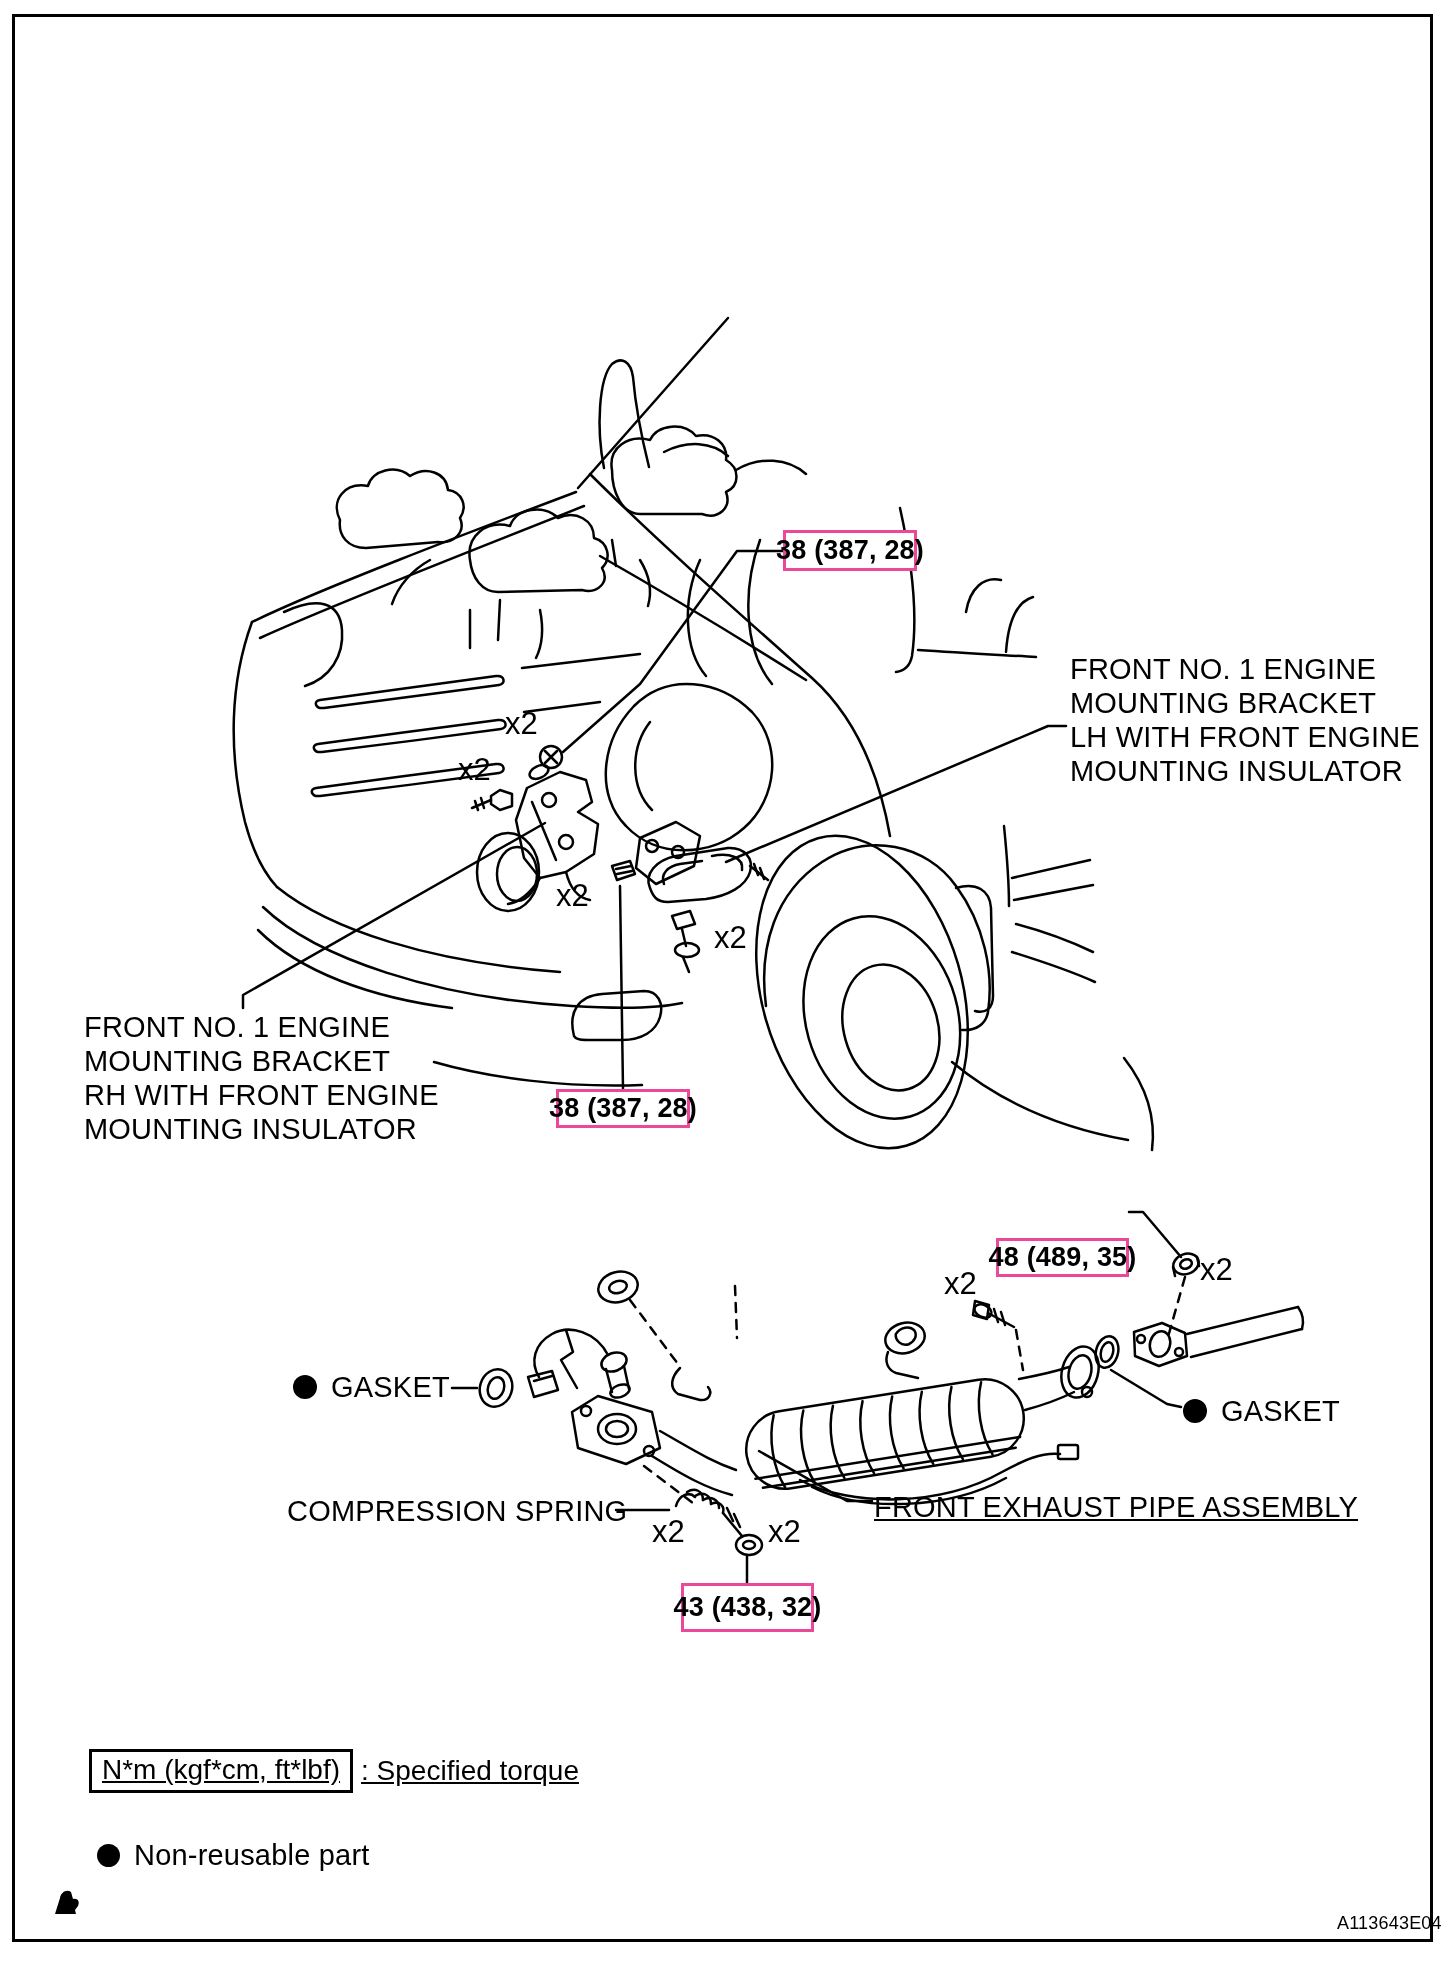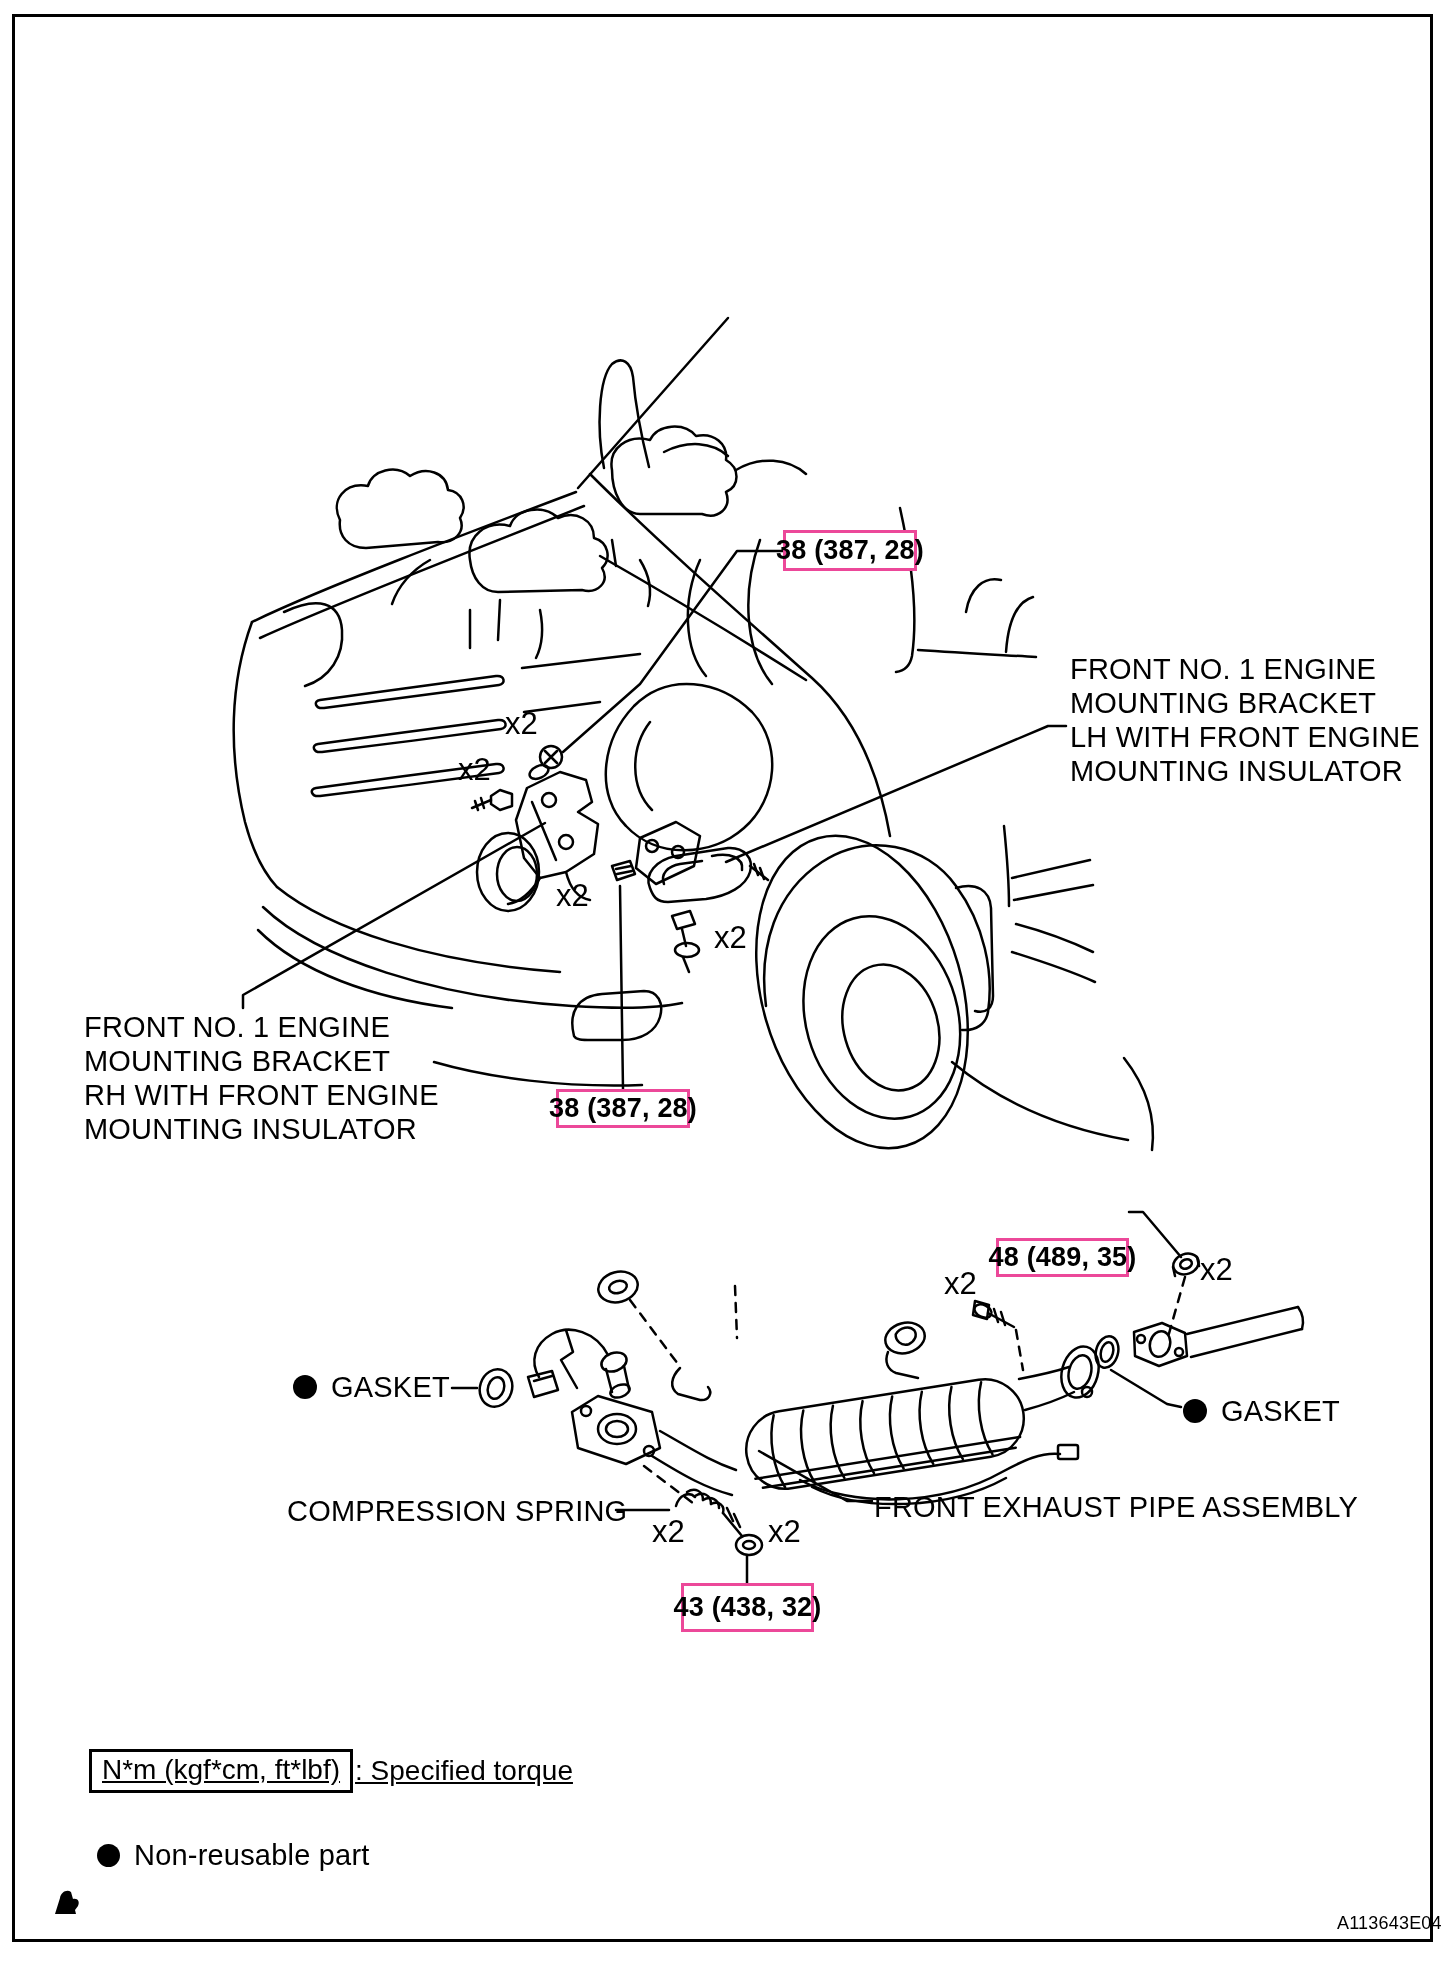--- a/index.html
+++ b/index.html
@@ -24,21 +24,21 @@
     box-sizing:border-box;white-space:nowrap;
   }
   .qty{position:absolute;font-size:31px;white-space:nowrap;}
   .row{position:absolute;display:flex;align-items:center;}
   .dot{display:inline-block;width:24px;height:24px;border-radius:50%;background:#000;flex:0 0 auto;}
   .dot.sm{width:23px;height:23px;}
   .gap{width:14px;flex:0 0 auto;}
   .legendbox{
     border:3px solid #000;padding:2px 10px 4px;font-size:28px;white-space:nowrap;background:#fff;
   }
-  .legendcap{font-size:28px;margin-left:2px;white-space:nowrap;}
+  .legendcap{font-size:28px;margin-left:8px;white-space:nowrap;}
   .code{position:absolute;font-size:18px;letter-spacing:0.2px;}
 </style>
 </head>
 <body>
 
 <div class="frame"></div>
 
 <svg id="art" width="1456" height="1964" viewBox="0 0 1456 1964">
   <g fill="none" stroke="#000" stroke-width="2.5" stroke-linecap="round" stroke-linejoin="round">
 
@@ -306,21 +306,21 @@
 </div>
 
 <div class="row" style="left:1183px;top:1394px;">
   <span class="dot"></span>
   <span class="gap"></span>
   <span class="lbl" style="position:static;">GASKET</span>
 </div>
 
 <div class="lbl" style="left:287px;top:1494px;">COMPRESSION SPRING</div>
 
-<div class="lbl" style="left:874px;top:1490px;">FRONT EXHAUST PIPE ASSEMBLY</div>
+<div class="lbl" style="left:874px;top:1490px;text-decoration:underline;">FRONT EXHAUST PIPE ASSEMBLY</div>
 
 <div class="qty" style="left:505px;top:706px;">x2</div>
 <div class="qty" style="left:458px;top:752px;">x2</div>
 <div class="qty" style="left:556px;top:878px;">x2</div>
 <div class="qty" style="left:714px;top:920px;">x2</div>
 <div class="qty" style="left:944px;top:1266px;">x2</div>
 <div class="qty" style="left:1200px;top:1252px;">x2</div>
 <div class="qty" style="left:652px;top:1514px;">x2</div>
 <div class="qty" style="left:768px;top:1514px;">x2</div>
 

